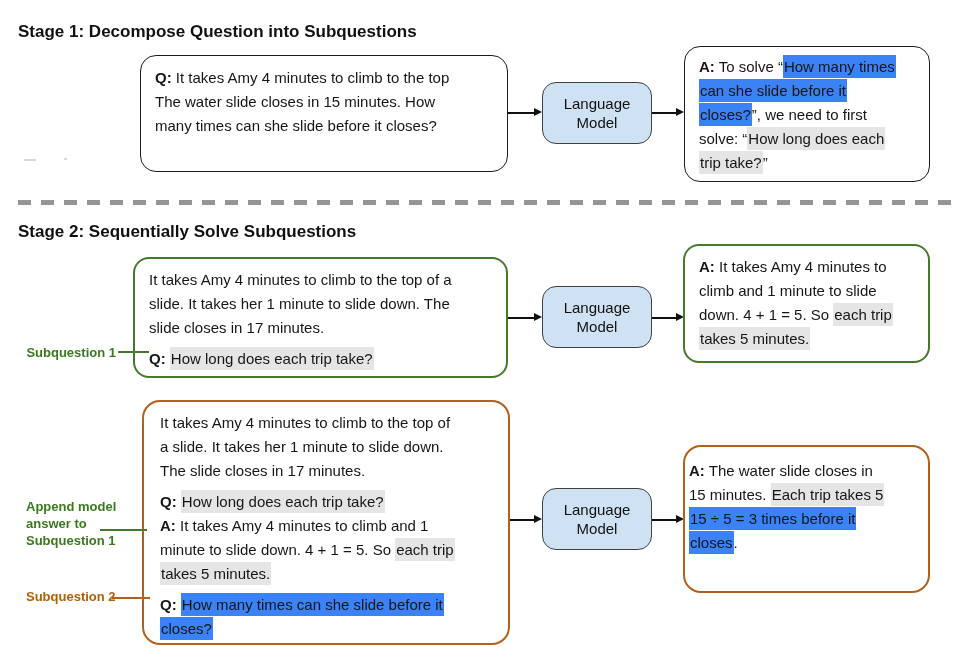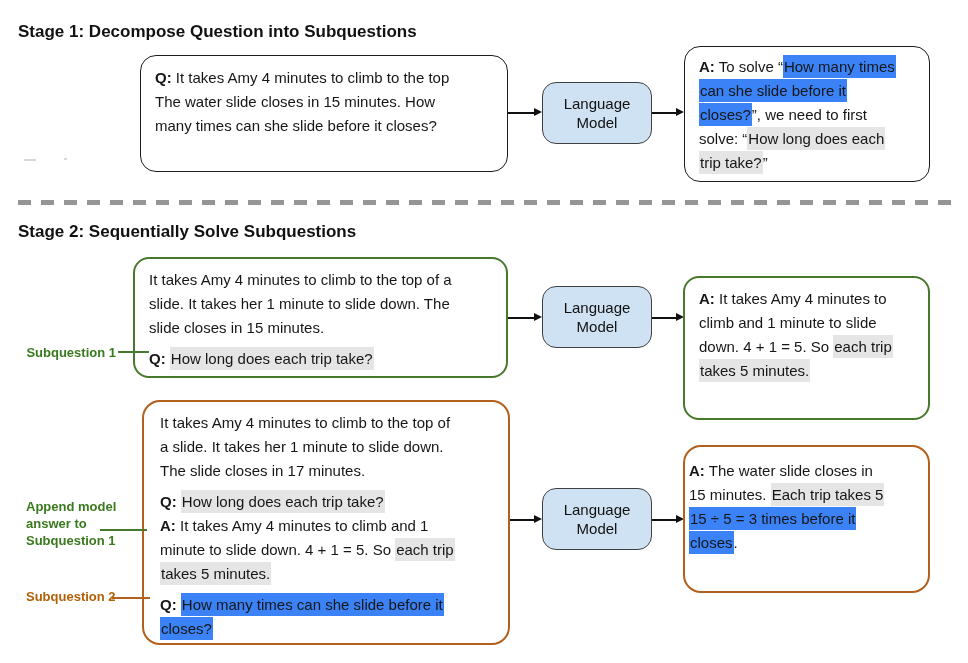--- a/index.html
+++ b/index.html
@@ -64,38 +64,38 @@
   <div class="artifact" style="left:24px;top:159px;width:12px;height:2px;"></div>
   <div class="artifact" style="left:64px;top:158px;width:3px;height:2px;"></div>
 
   <div class="divider"></div>
 
   <div class="stage-title" style="left:18px;top:222px;">Stage 2: Sequentially Solve Subquestions</div>
 
   <div class="box green" style="left:133px;top:257px;width:375px;height:121px;padding:9px 8px 0 14px;">
       <div class="tline"><span>It takes Amy 4 minutes to climb to the top of a</span></div>
       <div class="tline"><span>slide. It takes her 1 minute to slide down. The</span></div>
-      <div class="tline"><span>slide closes in 15 minutes.</span></div>
+      <div class="tline"><span>slide closes in 17 minutes.</span></div>
       <div class="gap"></div>
       <div class="tline"><span class="b">Q:</span><span> </span><span class="hl-g">How long does each trip take?</span></div>
     </div>
 
   <div class="side-label lbl-green" style="left:14px;top:345px;width:102px;text-align:right;">Subquestion 1</div>
   <div class="conn conn-green" style="left:118px;top:351px;width:31px;"></div>
 
   <div class="harrow" style="left:508px;top:317px;width:26px;"></div>
   <div class="ahead" style="left:534px;top:313px;"></div>
 
   <div class="lm" style="left:542px;top:286px;">Language
 Model</div>
 
   <div class="harrow" style="left:652px;top:317px;width:24px;"></div>
   <div class="ahead" style="left:676px;top:313px;"></div>
 
-  <div class="box green" style="left:683px;top:276px;width:247px;height:144px;padding:9px 11px 0 14px;">
+  <div class="box green" style="left:683px;top:244px;width:247px;height:119px;padding:9px 11px 0 14px;">
       <div class="tline"><span class="b">A:</span><span> It takes Amy 4 minutes to</span></div>
       <div class="tline"><span>climb and 1 minute to slide</span></div>
       <div class="tline"><span>down. 4 + 1 = 5. So </span><span class="hl-g">each trip</span></div>
       <div class="tline"><span class="hl-g">takes 5 minutes.</span></div>
     </div>
 
   <div class="box brown" style="left:142px;top:400px;width:368px;height:245px;padding:9px 6px 0 16px;">
       <div class="tline"><span>It takes Amy 4 minutes to climb to the top of</span></div>
       <div class="tline"><span>a slide. It takes her 1 minute to slide down.</span></div>
       <div class="tline"><span>The slide closes in 17 minutes.</span></div>

